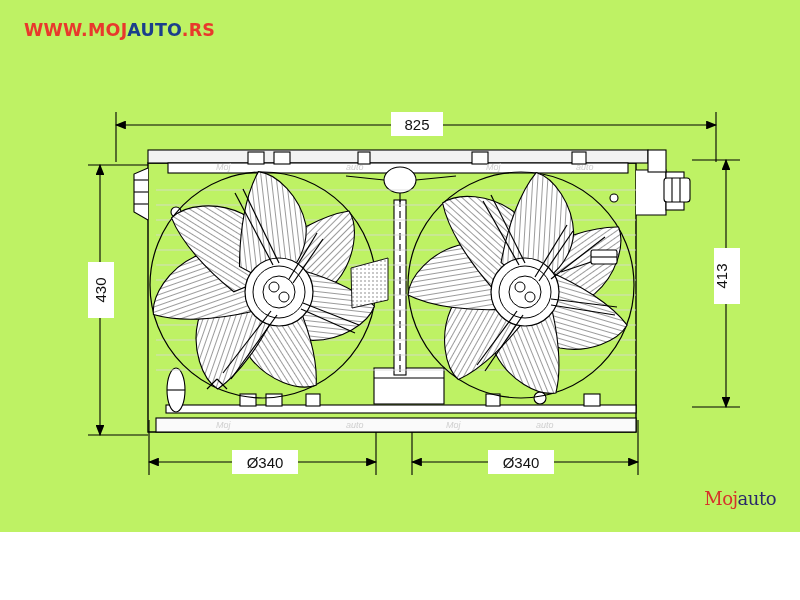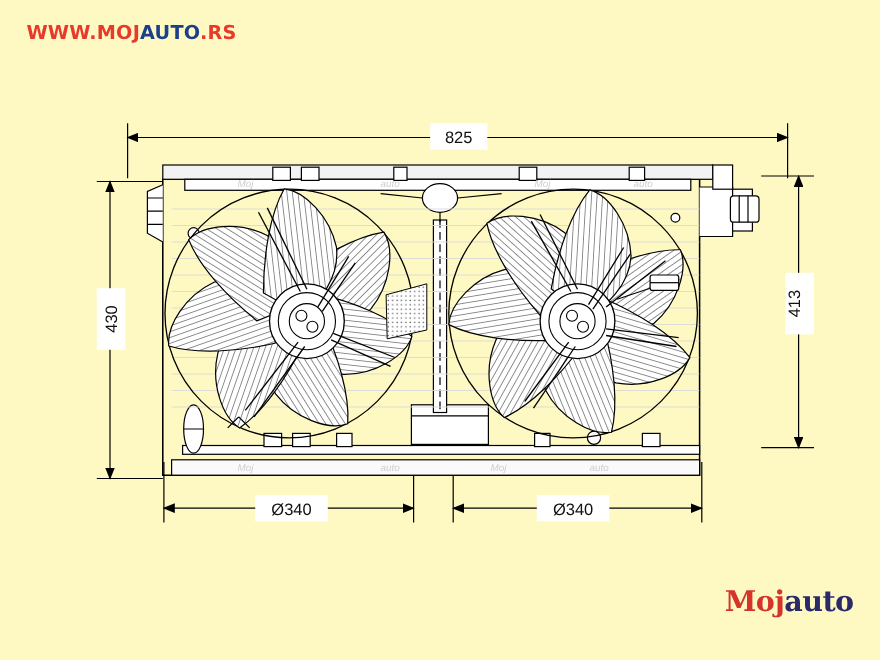--- a/index.html
+++ b/index.html
@@ -10,22 +10,22 @@
   body {
     width: 800px;
     height: 600px;
     font-family: "Liberation Sans", sans-serif;
     position: relative;
     overflow: hidden;
   }
   #page {
     position: relative;
     width: 800px;
-    height: 600px;
-    background: #fef9c3;
+    height: 532px;
+    background: #bef264;
   }
   
   #top-watermark {
     position: absolute;
     left: 24px;
     top: 20px;
     font-family: "DejaVu Sans", sans-serif;
     font-size: 17.5px;
     font-weight: bold;
     letter-spacing: 0.2px;
@@ -33,24 +33,24 @@
   }
   #top-watermark .www { color: #e8392c; }
   #top-watermark .moj { color: #e8392c; }
   #top-watermark .auto { color: #1b3f8b; }
   #top-watermark .rs { color: #e8392c; }
 
   
   #bottom-watermark {
     position: absolute;
     right: 24px;
-    bottom: 38px;
+    bottom: 23px;
     font-family: "DejaVu Serif", serif;
-    font-size: 26px;
-    font-weight: bold;
+    font-size: 18px;
+    font-weight: normal;
     letter-spacing: -0.5px;
     white-space: nowrap;
   }
   #bottom-watermark .moj { color: #d6332a; }
   #bottom-watermark .auto { color: #2a2a6a; }
 
   
   #drawing {
     position: absolute;
     left: 16px;

